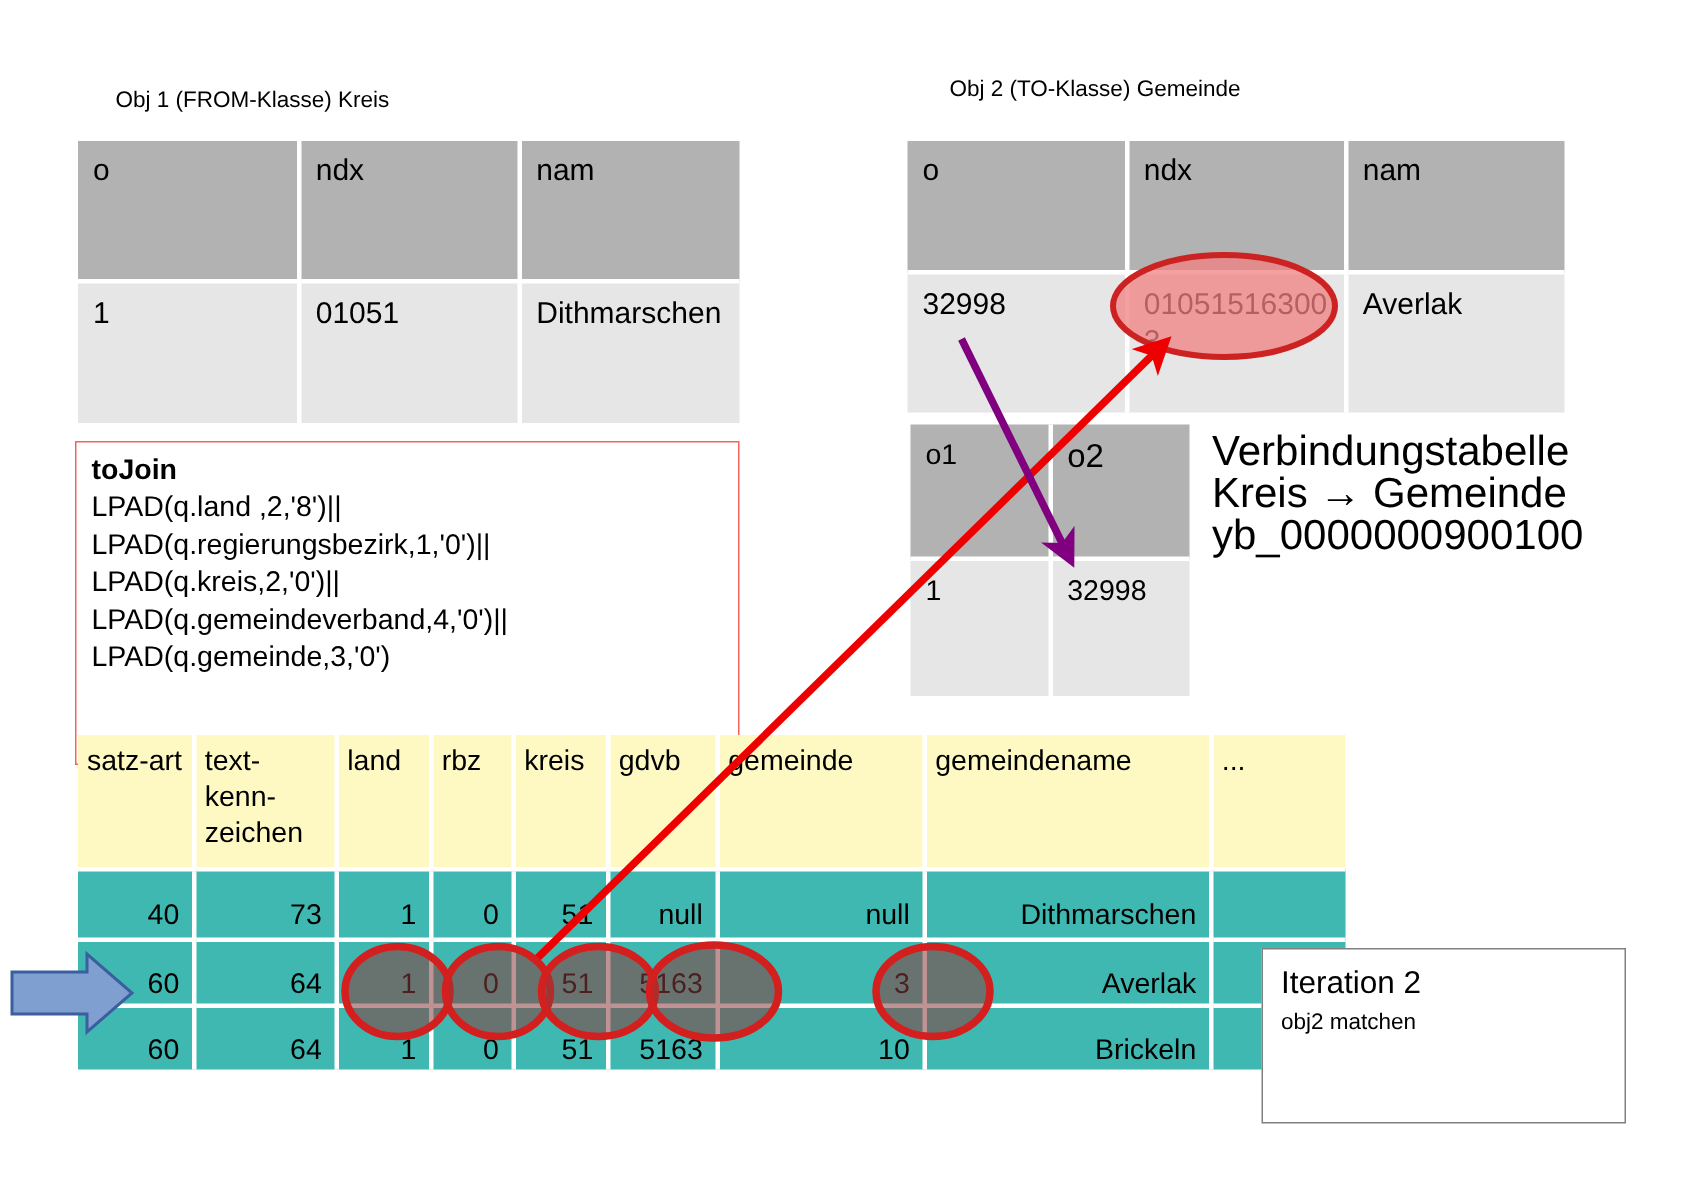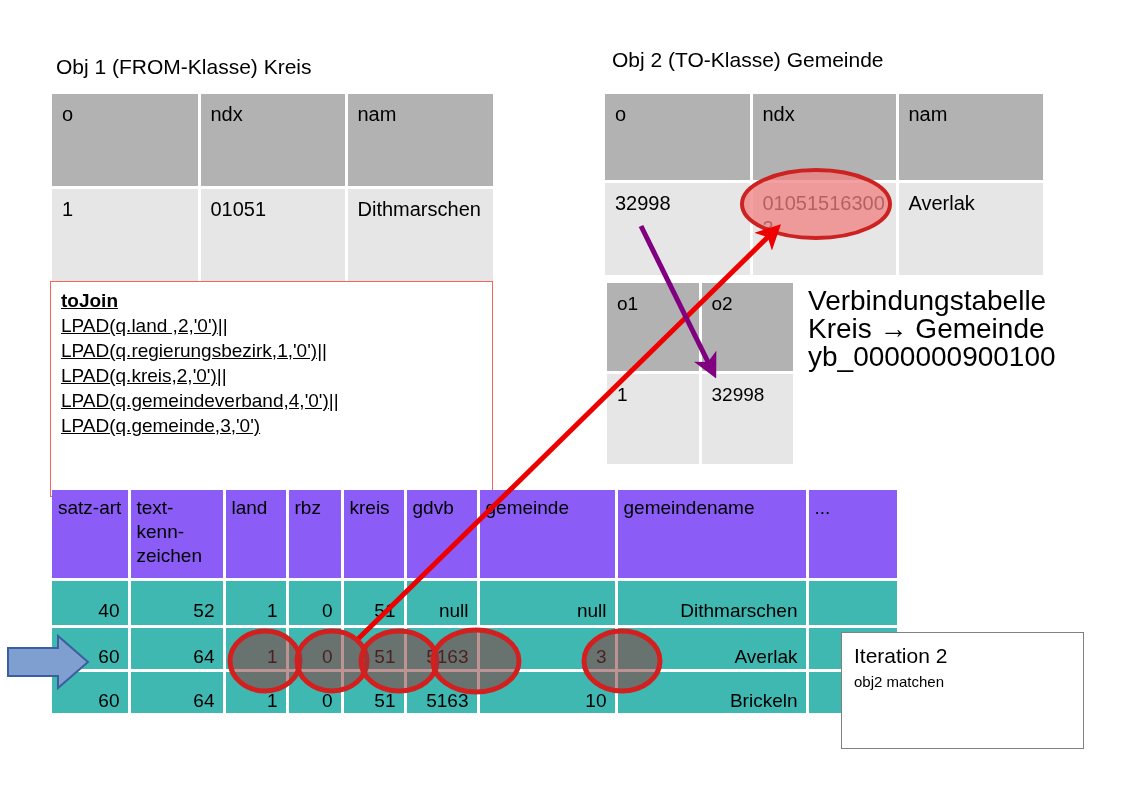--- a/index.html
+++ b/index.html
@@ -18,24 +18,25 @@
   .canvas {
     position: absolute;
     left: 0; top: 0;
     width: 1123px;
     height: 794px;
   }
   .abs { position: absolute; }
 
   
   .caption {
-    font-size: 21px;
+    font-size: 15px;
     line-height: 24px;
     color: #000;
     white-space: nowrap;
+    margin-left: 21px;
   }
 
   
   .gtable {
     position: absolute;
     border-collapse: collapse;
     table-layout: fixed;
   }
   .gtable td {
     vertical-align: top;
@@ -89,21 +90,21 @@
     font-weight: normal;
     font-size: 19px;
     line-height: 24px;
     border-right: 3px solid #ffffff;
     border-bottom: 3px solid #ffffff;
     box-sizing: border-box;
   }
   .ttable th:last-child, .ttable td:last-child { border-right: none; }
   .ttable tr:last-child td { border-bottom: none; }
   .ttable thead th {
-    background: #8b5cf6;
+    background: #fef9c3;
     color: #000;
     text-align: left;
     vertical-align: top;
     padding: 6px 4px 2px 6px;
   }
   .ttable tbody td {
     background: #3fb8b2;
     color: #000;
     text-align: right;
     vertical-align: middle;
@@ -172,38 +173,38 @@
         <td>nam</td>
       </tr>
       <tr class="drow">
         <td style="height:84px;">32998</td>
         <td>010515163003</td>
         <td>Averlak</td>
       </tr>
     </tbody>
   </table>
 
-  <div class="joinbox" style="left:50px; top:281px; width:443px; height:216px;text-decoration:underline;">
+  <div class="joinbox" style="left:50px; top:294px; width:443px; height:216px;">
     <div class="ttl">toJoin</div>
-    <div class="ln">LPAD(q.land ,2,'0')||</div>
+    <div class="ln">LPAD(q.land ,2,'8')||</div>
     <div class="ln">LPAD(q.regierungsbezirk,1,'0')||</div>
     <div class="ln">LPAD(q.kreis,2,'0')||</div>
     <div class="ln">LPAD(q.gemeindeverband,4,'0')||</div>
     <div class="ln">LPAD(q.gemeinde,3,'0')</div>
   </div>
 
   <table class="gtable" style="left:607px; top:283px; width:186px;">
     <colgroup>
         <col style="width:93px">
         <col style="width:93px">
       </colgroup>
     <tbody>
       <tr class="hrow">
         <td style="height:80px; font-size:19px;">o1</td>
-        <td style="font-size:19px;">o2</td>
+        <td style="font-size:22px;">o2</td>
       </tr>
       <tr class="drow">
         <td style="height:82px; font-size:19px;">1</td>
         <td style="font-size:19px;">32998</td>
       </tr>
     </tbody>
   </table>
 
   <div class="sidenote" style="left:808px; top:287px;">
     <div>Verbindungstabelle</div>
@@ -232,21 +233,21 @@
         <th>kreis</th>
         <th>gdvb</th>
         <th>gemeinde</th>
         <th>gemeindename</th>
         <th>...</th>
       </tr>
     </thead>
     <tbody>
       <tr>
         <td style="height:47px;">40</td>
-        <td>52</td>
+        <td>73</td>
         <td>1</td>
         <td>0</td>
         <td>51</td>
         <td>null</td>
         <td>null</td>
         <td>Dithmarschen</td>
         <td></td>
       </tr>
       <tr>
         <td style="height:37px;">60</td>

